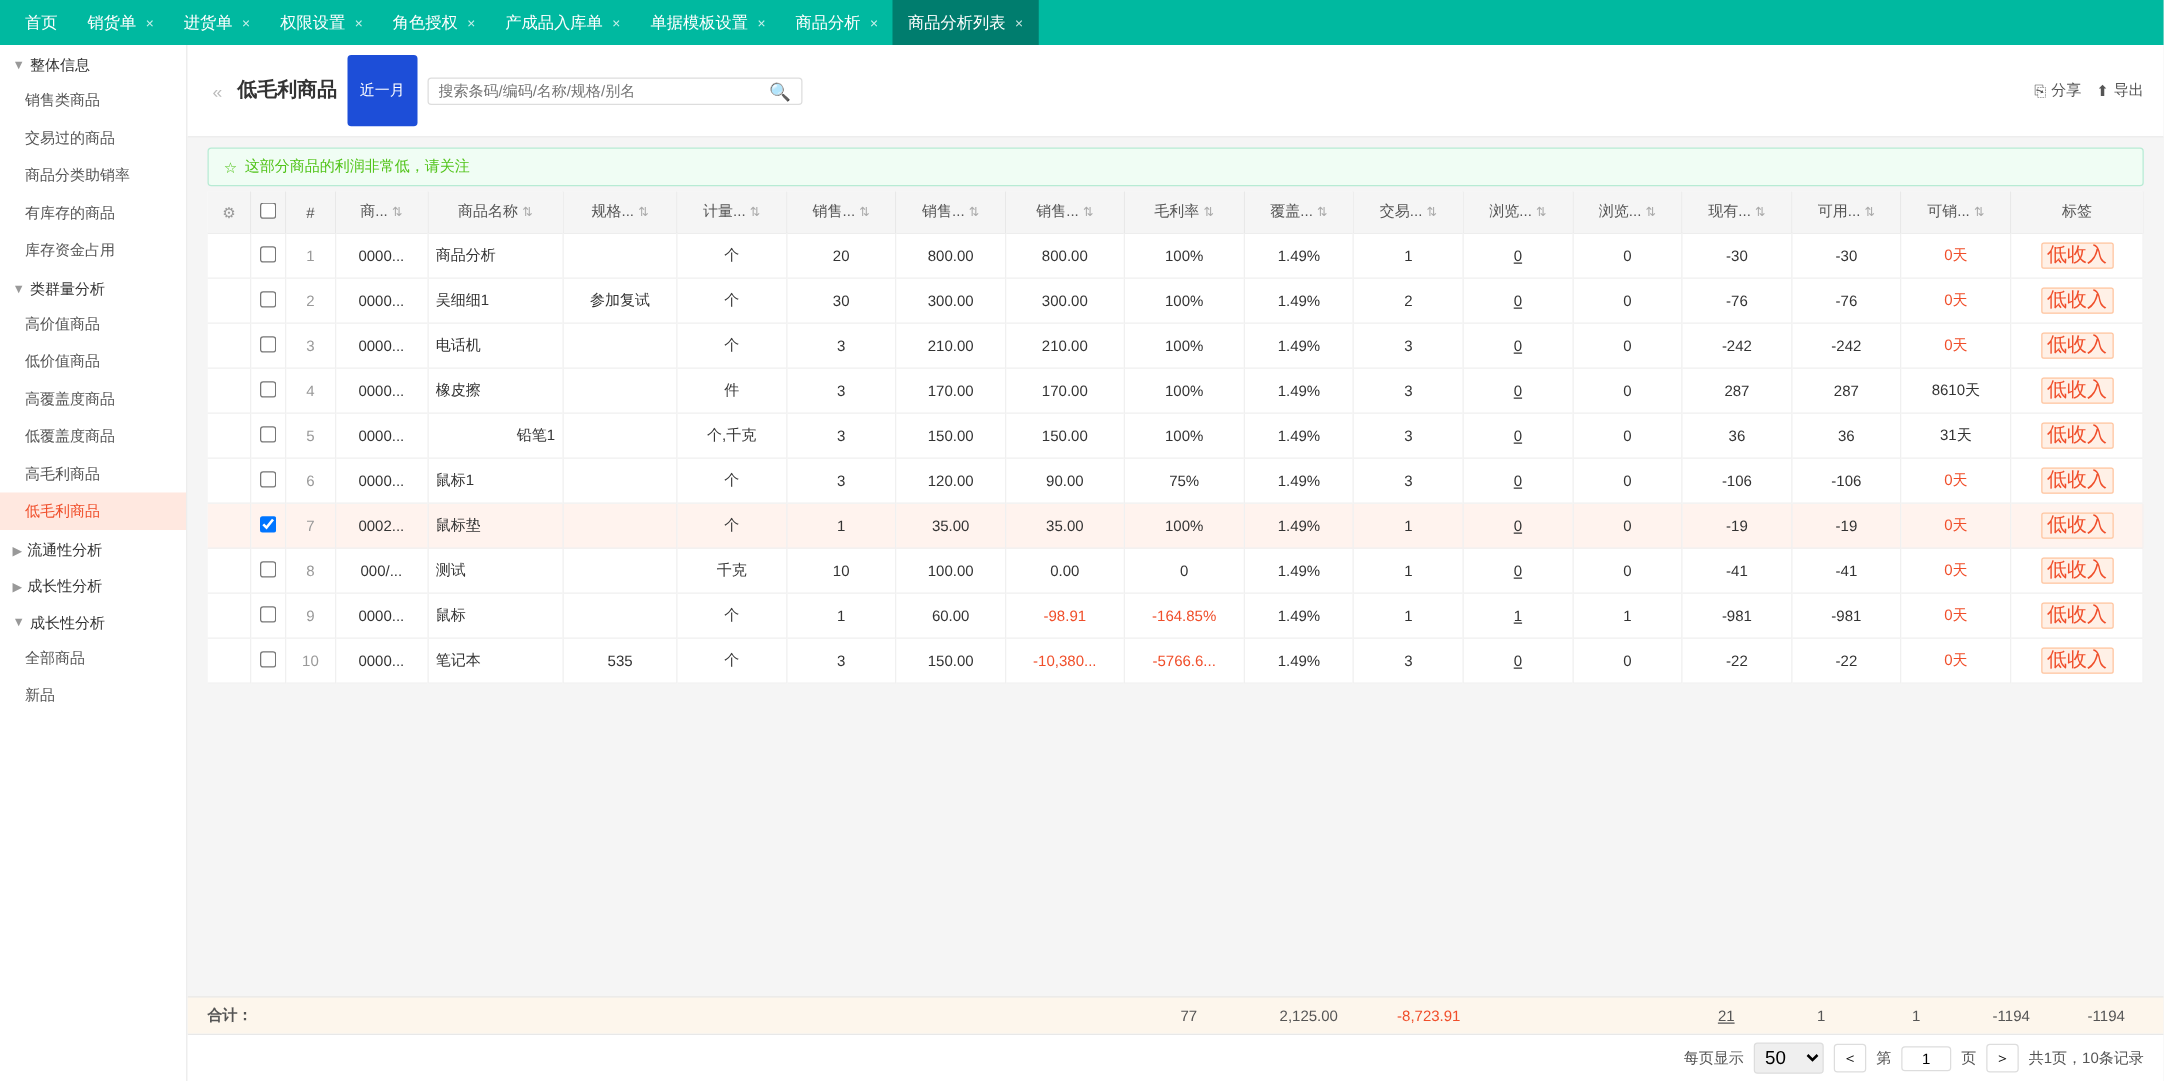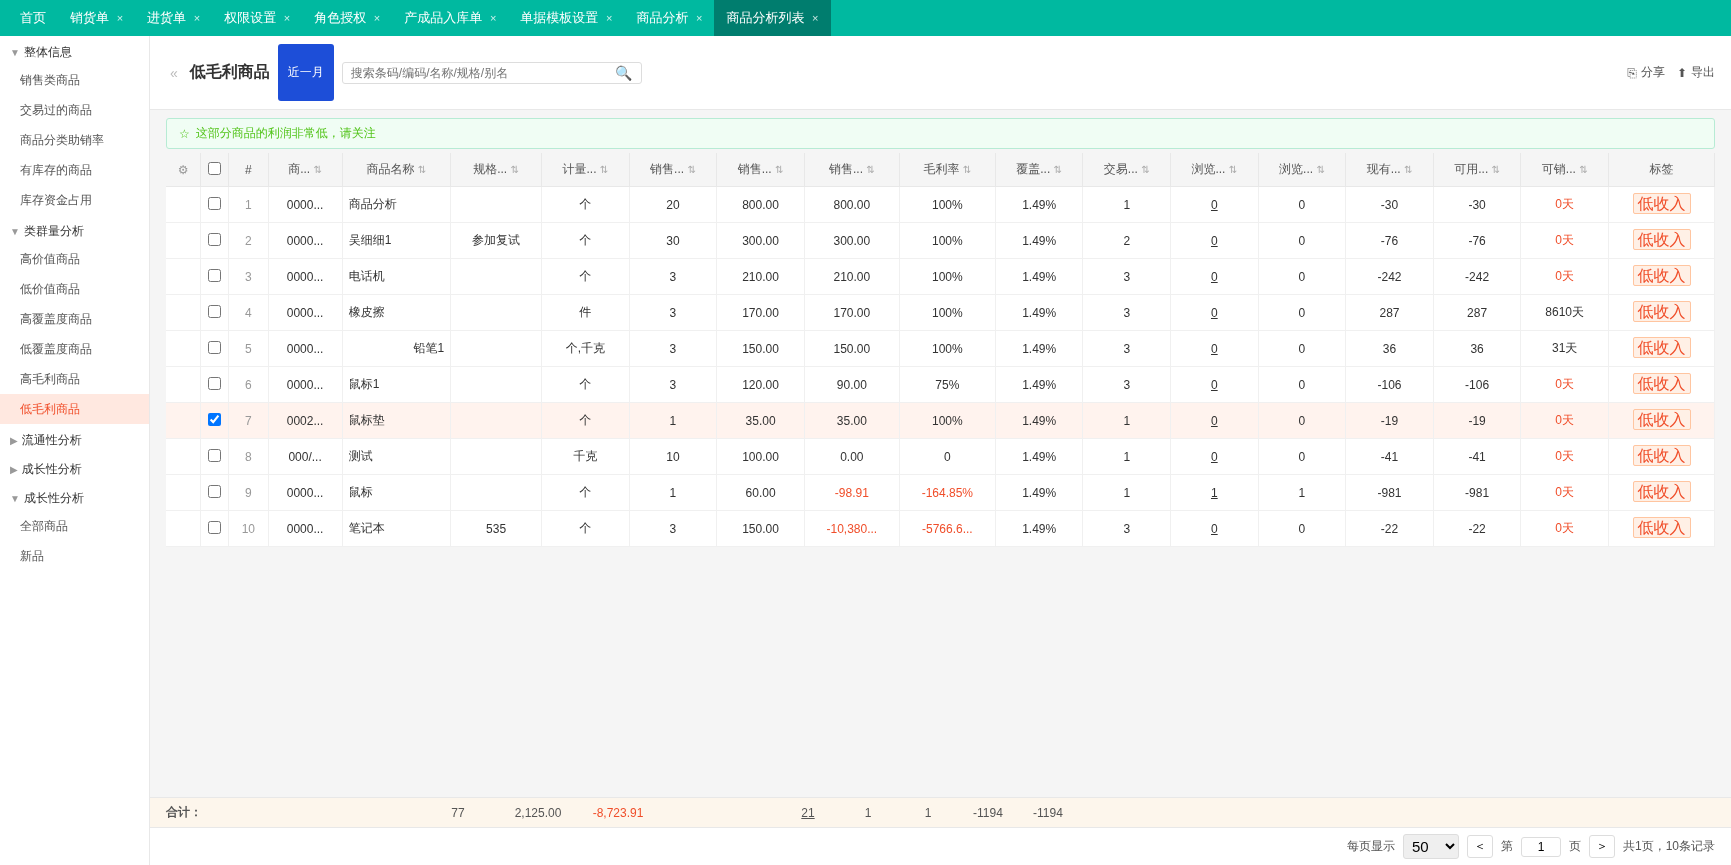--- a/index.html
+++ b/index.html
@@ -195,21 +195,22 @@
       display: flex;
       align-items: center;
       padding: 6px 16px;
       font-size: 12px;
       color: #555;
     }
     .footer-label { font-weight: bold; margin-right: 16px; }
     .footer-cells {
       display: flex;
       flex: 1;
-      gap: 0;
+      gap: 16px;
+      justify-content: flex-end;
     }
     .footer-cell {
       text-align: center;
       min-width: 60px;
       padding: 0 6px;
     }
 
     
     .pagination-bar {
       background: #fff;

